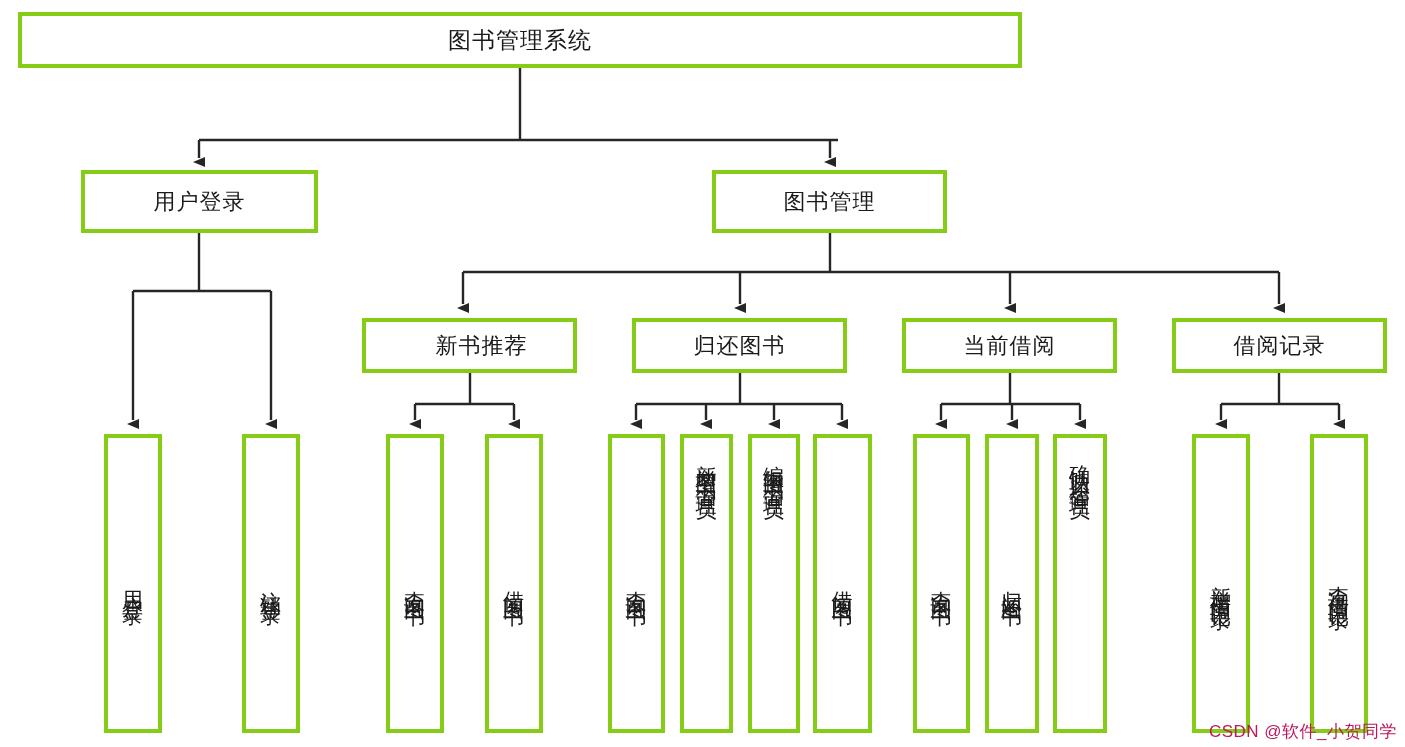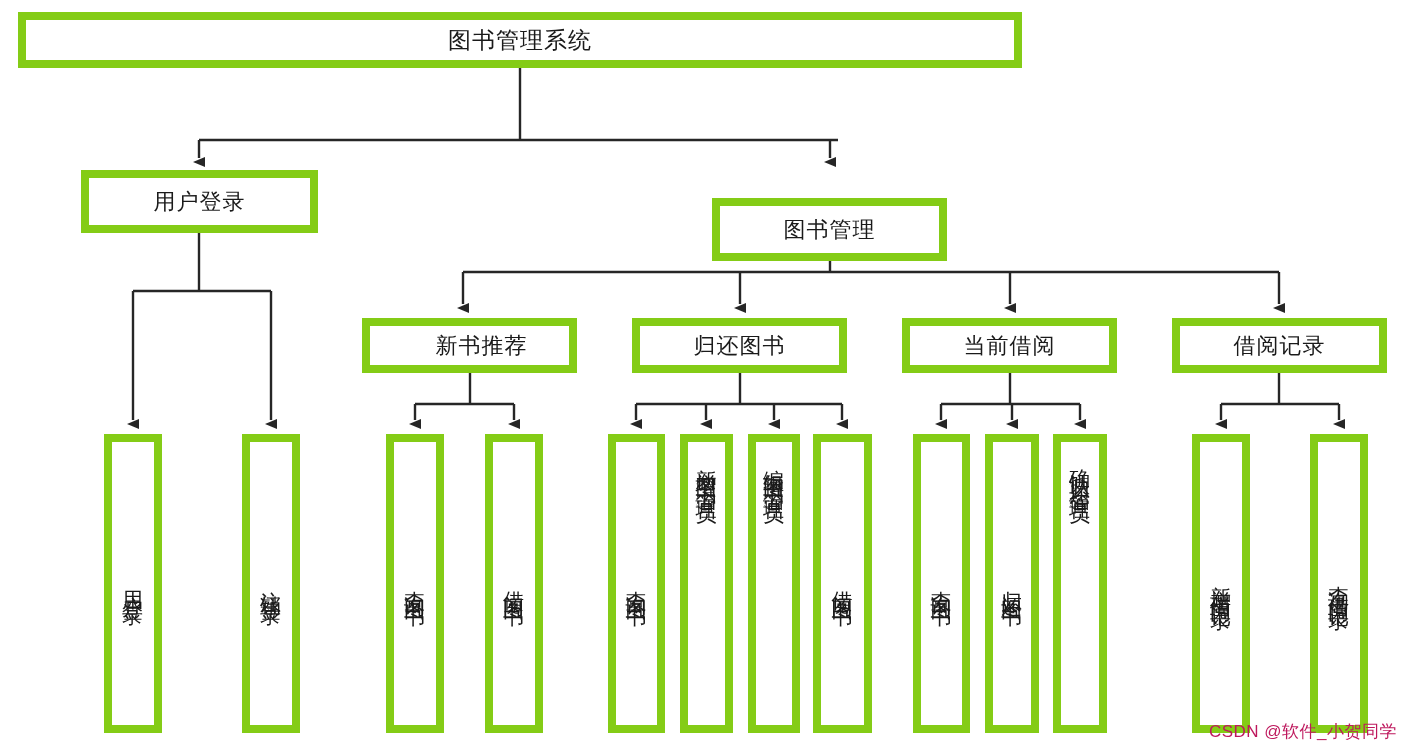--- a/index.html
+++ b/index.html
@@ -21,21 +21,21 @@
     position: absolute;
     left: 0;
     top: 0;
     width: 1405px;
     height: 747px;
     pointer-events: none;
   }
   .node {
     position: absolute;
     box-sizing: border-box;
-    border: 8px solid #84cc16;
+    border: 4px solid #84cc16;
     background: #ffffff;
     display: flex;
     align-items: center;
     justify-content: center;
     color: #1a1a1a;
   }
   .node .label {
     display: block;
     text-align: center;
     line-height: 1.0;
@@ -133,21 +133,21 @@
     </g>
   </svg>
 
   <div class="node h root" style="left:18px; top:12px; width:1004px; height:56px;">
     <span class="label">图书管理系统</span>
   </div>
 
   <div class="node h" style="left:81px; top:170px; width:237px; height:63px;">
     <span class="label">用户登录</span>
   </div>
-  <div class="node h" style="left:712px; top:170px; width:235px; height:63px;margin-top:28px;">
+  <div class="node h" style="left:712px; top:170px; width:235px; height:63px;">
     <span class="label">图书管理</span>
   </div>
 
   <div class="node h" style="left:362px; top:318px; width:215px; height:55px;padding-left:24px;">
     <span class="label">新书推荐</span>
   </div>
   <div class="node h" style="left:632px; top:318px; width:215px; height:55px;">
     <span class="label">归还图书</span>
   </div>
   <div class="node h" style="left:902px; top:318px; width:215px; height:55px;">

